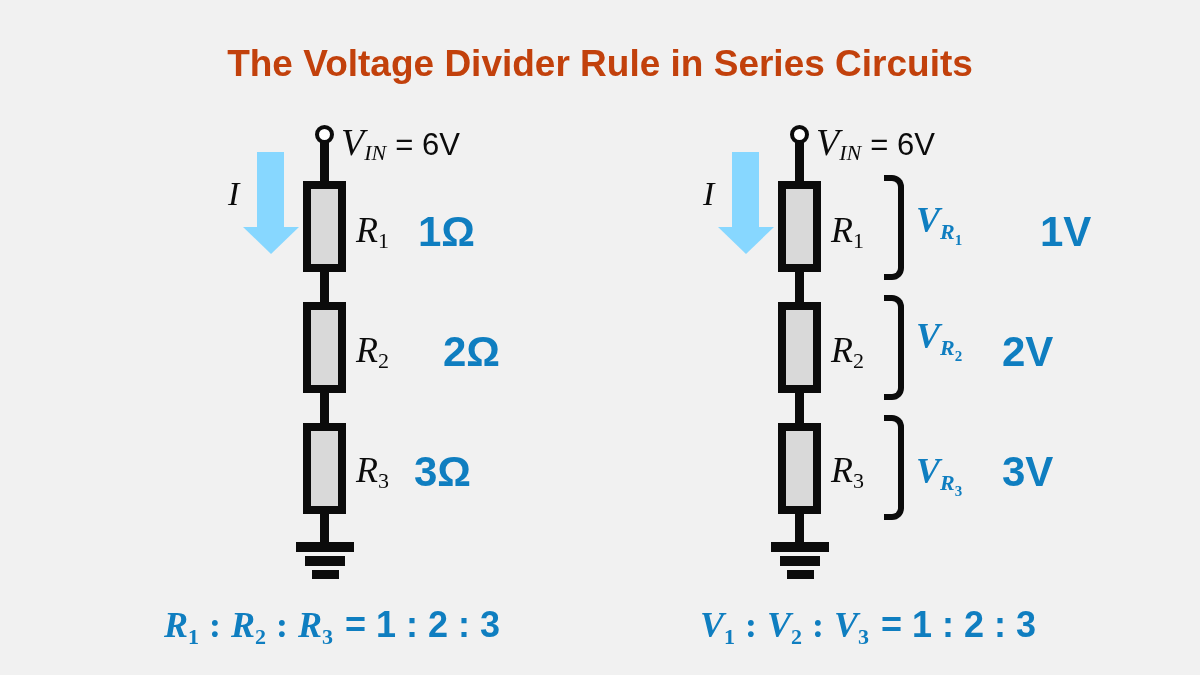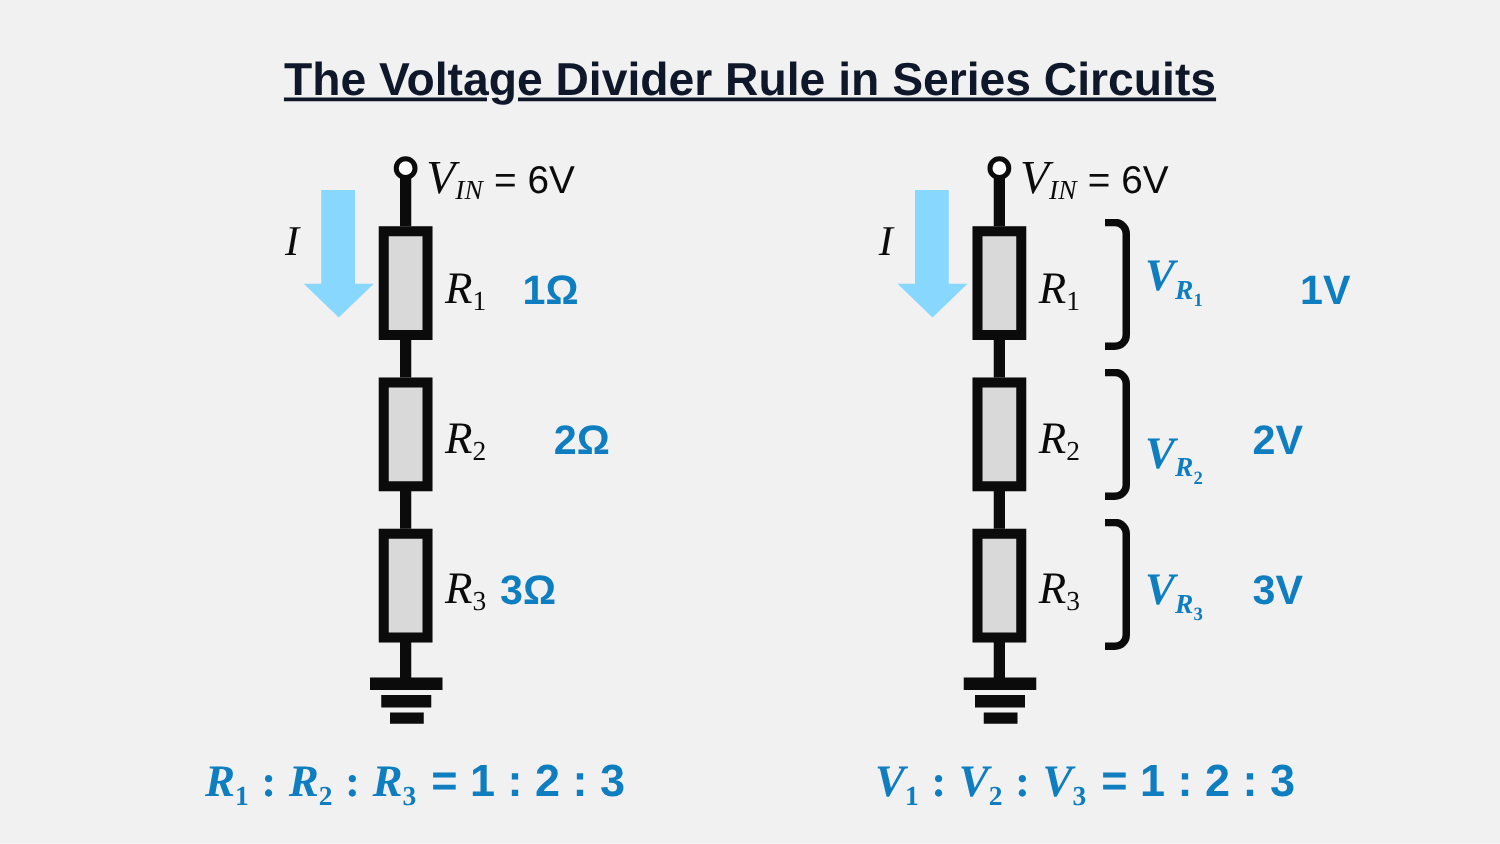--- a/index.html
+++ b/index.html
@@ -1,21 +1,21 @@
 <!DOCTYPE html>
 <html><head>
 <meta charset="utf-8">
 <style>
   html,body{margin:0;padding:0;}
   .stage{position:relative;width:1200px;height:675px;background:#F1F1F1;overflow:hidden;
          font-family:"Liberation Sans",sans-serif;}
 
   .title{position:absolute;left:600px;top:44px;transform:translateX(-50%);margin:0;
          white-space:nowrap;font-family:"Liberation Sans",sans-serif;font-weight:bold;
-         font-size:37px;line-height:40px;color:#0f172a;text-decoration:underline;}
+         font-size:37px;line-height:40px;color:#c2410c;}
 
   
   .term{position:absolute;width:11px;height:11px;border:4px solid #0B0B0B;border-radius:50%;background:#FFFFFF;}
   .wire{position:absolute;width:9px;background:#0B0B0B;}
   .resistor{position:absolute;width:43px;height:91px;box-sizing:border-box;
             border:8px solid #0B0B0B;background:#D9D9D9;}
   .gbar{position:absolute;background:#0B0B0B;}
   .arrow-shaft{position:absolute;width:27px;height:76px;background:#87D7FF;}
   .arrow-head{position:absolute;width:0;height:0;border-left:28px solid transparent;
               border-right:28px solid transparent;border-top:27px solid #87D7FF;}
@@ -30,21 +30,21 @@
   .vin .rest{font-family:"Liberation Sans",sans-serif;font-size:31px;margin-left:9px;}
 
   .cur{position:absolute;font-family:"Liberation Serif",serif;font-style:italic;
        font-size:34px;line-height:34px;color:#0B0B0B;}
 
   .rlbl{position:absolute;font-family:"Liberation Serif",serif;font-style:italic;
         font-size:36px;line-height:36px;color:#0B0B0B;white-space:nowrap;}
   .rlbl .s{font-style:normal;font-size:22px;vertical-align:-6px;}
 
   .val{position:absolute;font-family:"Liberation Sans",sans-serif;font-weight:bold;
-       font-size:33px;line-height:33px;color:#0F7EC0;white-space:nowrap;}
+       font-size:42px;line-height:33px;color:#0F7EC0;white-space:nowrap;}
 
   .vr{position:absolute;font-family:"Liberation Serif",serif;font-weight:bold;font-style:italic;
       font-size:36px;line-height:36px;color:#0F7EC0;white-space:nowrap;}
   .vr .s1{font-size:22px;vertical-align:-7px;}
   .vr .s2{font-size:15px;font-style:normal;vertical-align:-13px;}
 
   .eq{position:absolute;transform:translateX(-50%);white-space:nowrap;
       font-family:"Liberation Serif",serif;font-weight:bold;font-style:italic;
       font-size:36px;line-height:40px;color:#0F7EC0;}
   .eq .eq-s{font-size:22px;font-style:normal;vertical-align:-7px;}
@@ -86,21 +86,21 @@
     </div>
     <div class="rlbl" style="left:356px;top:332px">
       <span>R</span><span class="s">2</span>
     </div>
     <div class="rlbl" style="left:356px;top:452px">
       <span>R</span><span class="s">3</span>
     </div>
 
     <div class="val" style="left:418px;top:215px">1Ω</div>
     <div class="val" style="left:443px;top:335px">2Ω</div>
-    <div class="val" style="left:400px;top:455px">3Ω</div>
+    <div class="val" style="left:414px;top:455px">3Ω</div>
 
     <div class="eq" style="left:332px;top:605px">
       <span>R</span><span class="eq-s">1</span><span class="eq-c">:</span><span>R</span><span class="eq-s">2</span><span class="eq-c">:</span><span>R</span><span class="eq-s">3</span><span class="eq-r">= 1 : 2 : 3</span>
     </div>
   </div>
 
   <div>
     <div class="term" style="left:790px;top:125px"></div>
 
     <div class="vin" style="left:816px;top:123px">
@@ -133,21 +133,21 @@
       <span>R</span><span class="s">3</span>
     </div>
 
     <div class="bracket" style="left:884px;top:175px"></div>
     <div class="bracket" style="left:884px;top:295px"></div>
     <div class="bracket" style="left:884px;top:415px"></div>
 
     <div class="vr" style="left:916px;top:202px">
       <span>V</span><span class="s1">R</span><span class="s2">1</span>
     </div>
-    <div class="vr" style="left:916px;top:344px">
+    <div class="vr" style="left:916px;top:318px">
       <span>V</span><span class="s1">R</span><span class="s2">2</span>
     </div>
     <div class="vr" style="left:916px;top:453px">
       <span>V</span><span class="s1">R</span><span class="s2">3</span>
     </div>
 
     <div class="val" style="left:1040px;top:215px">1V</div>
     <div class="val" style="left:1002px;top:335px">2V</div>
     <div class="val" style="left:1002px;top:455px">3V</div>
 

